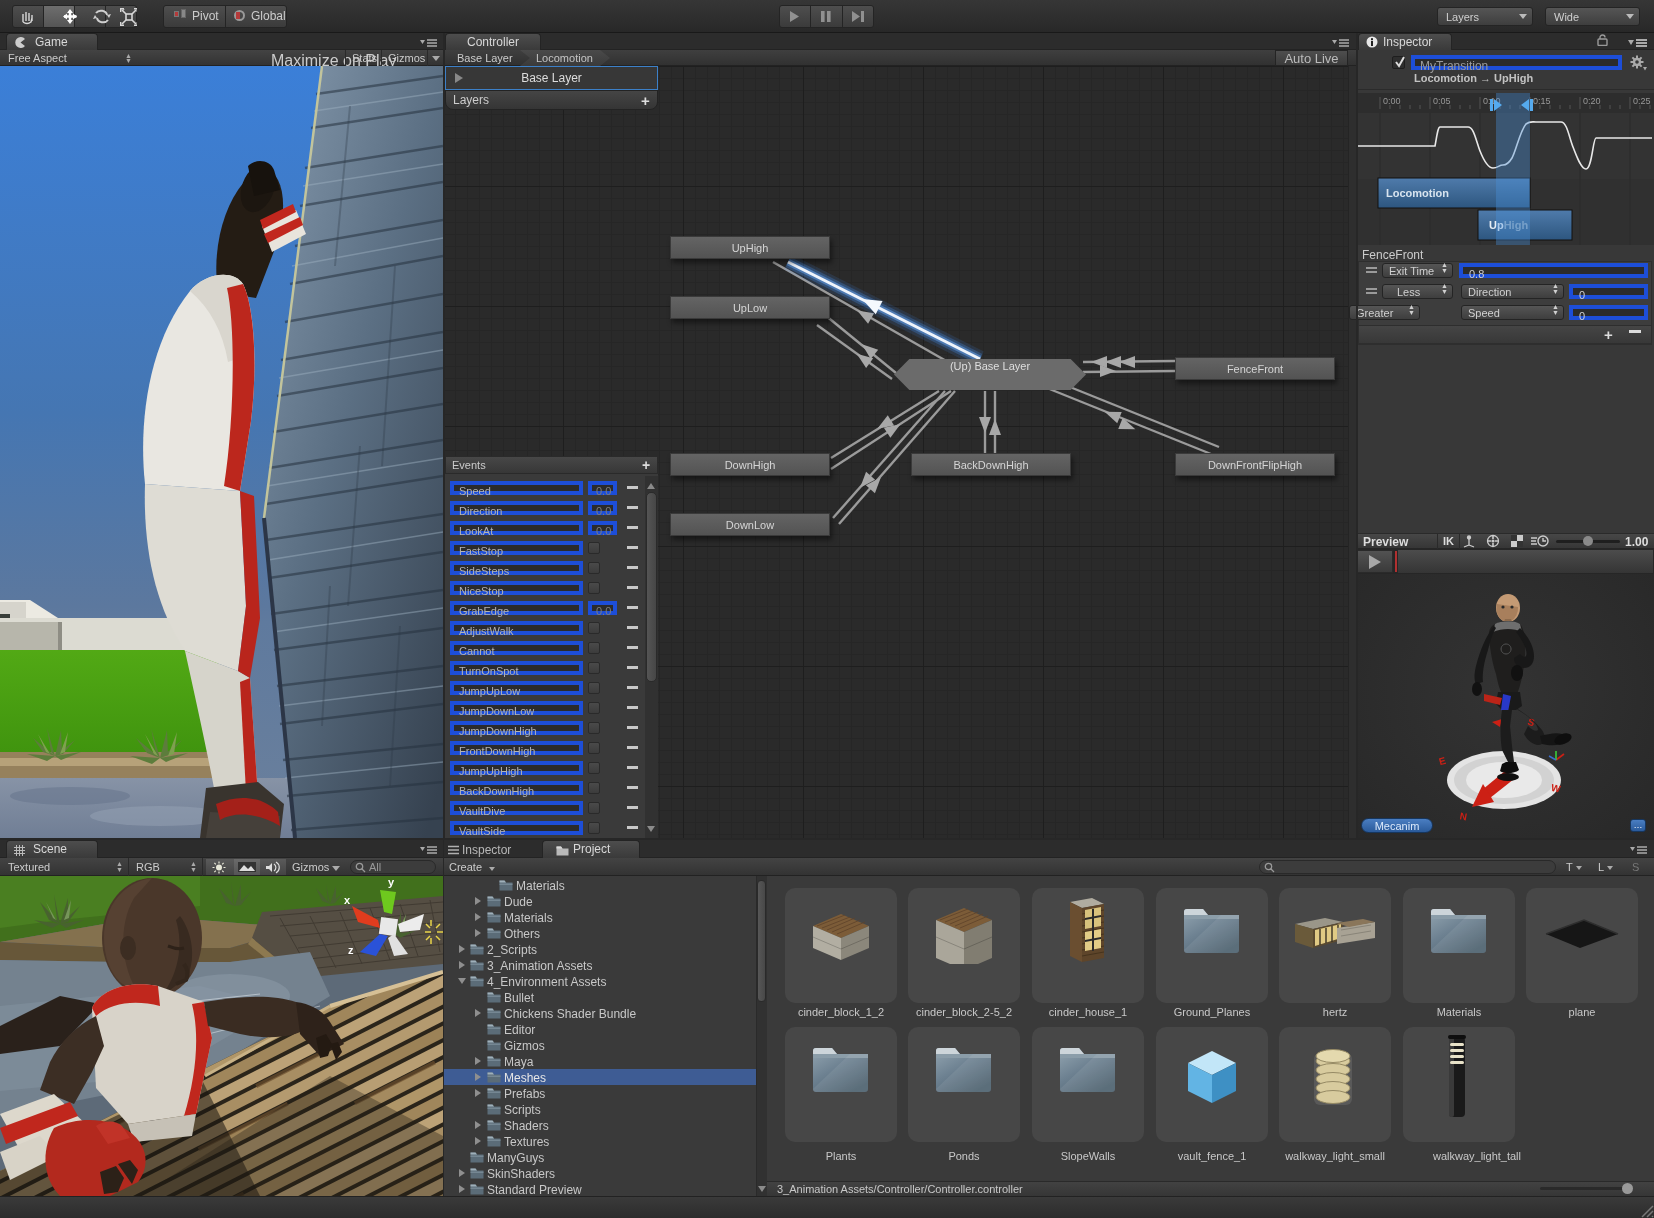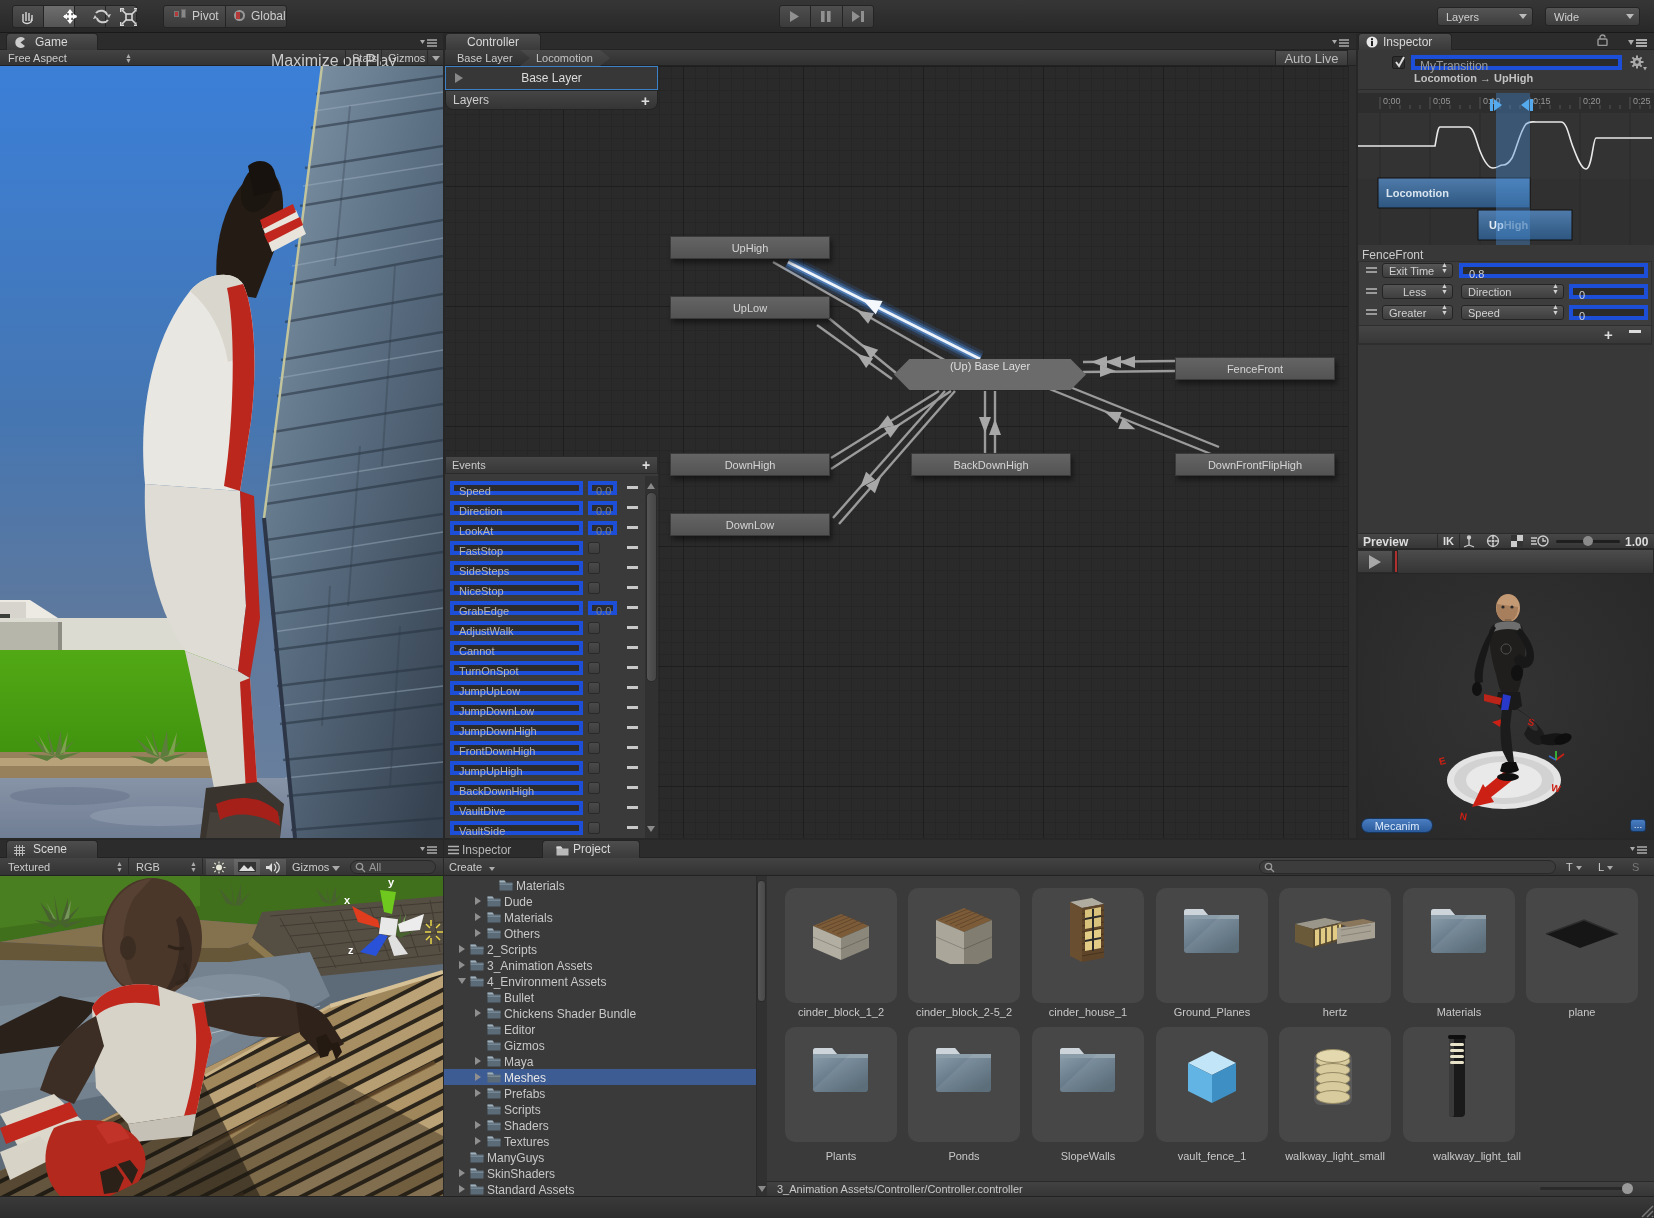--- a/index.html
+++ b/index.html
@@ -436,25 +436,25 @@
  </g>
 </svg>
 
 <div class="abs" style="left:1362px;top:248px;font-size:12px;color:#ccc;">FenceFront</div>
 <div class="abs" style="left:1358px;top:261px;width:294px;height:84px;background:#3d3d3d;border:1px solid #2e2e2e;"></div>
 
 <div class="abs" style="left:1366px;top:267px;width:11px;height:2px;background:#9a9a9a;box-shadow:0 4px 0 #9a9a9a;"></div>
 <div class="abs dd" style="left:1382px;top:263px;width:71px;height:15px;line-height:14px;padding-left:6px;">Exit Time<span style="float:right;margin-right:4px;font-size:7px;line-height:6px;display:inline-block;vertical-align:middle;margin-top:-2px;">▲<br>▼</span></div>
 <div class="abs fld" style="left:1459px;top:263px;width:189px;height:15px;line-height:14px;padding-left:6px;color:#cfcfcf;">0.8</div>
 <div class="abs" style="left:1366px;top:288px;width:11px;height:2px;background:#9a9a9a;box-shadow:0 4px 0 #9a9a9a;"></div>
-<div class="abs dd" style="left:1382px;top:284px;width:71px;height:15px;line-height:14px;padding-left:20px;">Less<span style="float:right;margin-right:4px;font-size:7px;line-height:6px;display:inline-block;vertical-align:middle;margin-top:-2px;">▲<br>▼</span></div>
+<div class="abs dd" style="left:1382px;top:284px;width:71px;height:15px;line-height:14px;padding-left:14px;">Less<span style="float:right;margin-right:4px;font-size:7px;line-height:6px;display:inline-block;vertical-align:middle;margin-top:-2px;">▲<br>▼</span></div>
 <div class="abs dd" style="left:1461px;top:284px;width:103px;height:15px;line-height:14px;padding-left:6px;">Direction<span style="float:right;margin-right:4px;font-size:7px;line-height:6px;display:inline-block;vertical-align:middle;margin-top:-2px;">▲<br>▼</span></div>
 <div class="abs fld" style="left:1569px;top:284px;width:79px;height:15px;line-height:14px;padding-left:6px;color:#cfcfcf;">0</div>
 <div class="abs" style="left:1366px;top:309px;width:11px;height:2px;background:#9a9a9a;box-shadow:0 4px 0 #9a9a9a;"></div>
-<div class="abs dd" style="left:1382px;top:305px;width:71px;height:15px;line-height:14px;padding-left:6px;">Greater<span style="float:right;margin-right:4px;font-size:7px;line-height:6px;display:inline-block;vertical-align:middle;margin-top:-2px;">▲<br>▼</span></div>
+<div class="abs dd" style="left:1349px;top:305px;width:71px;height:15px;line-height:14px;padding-left:6px;">Greater<span style="float:right;margin-right:4px;font-size:7px;line-height:6px;display:inline-block;vertical-align:middle;margin-top:-2px;">▲<br>▼</span></div>
 <div class="abs dd" style="left:1461px;top:305px;width:103px;height:15px;line-height:14px;padding-left:6px;">Speed<span style="float:right;margin-right:4px;font-size:7px;line-height:6px;display:inline-block;vertical-align:middle;margin-top:-2px;">▲<br>▼</span></div>
 <div class="abs fld" style="left:1569px;top:305px;width:79px;height:15px;line-height:14px;padding-left:6px;color:#cfcfcf;">0</div>
 <div class="abs" style="left:1358px;top:325px;width:294px;height:19px;background:linear-gradient(#454545,#383838);border:1px solid #2e2e2e;"></div>
 <div class="abs" style="left:1604px;top:326px;font-size:15px;font-weight:bold;color:#ddd;">+</div>
 <div class="abs" style="left:1629px;top:330px;width:12px;height:2.5px;background:#ddd;"></div>
 
 <div class="abs" style="left:1356px;top:533px;width:298px;height:16px;background:linear-gradient(#474747,#363636);border-top:1px solid #2a2a2a;border-bottom:1px solid #262626;"></div>
 <div class="abs" style="left:1363px;top:535px;font-size:12px;font-weight:bold;color:#ddd;">Preview</div>
 <div class="abs" style="left:1437px;top:533px;width:1px;height:16px;background:#2a2a2a;"></div>
 <div class="abs" style="left:1443px;top:535px;font-size:11px;font-weight:bold;color:#ddd;">IK</div>
@@ -898,21 +898,21 @@
       <path d="M0.5,1.5 h5 l1.5,2 h-6.5 z" fill="#9fb0ba"></path>
       <path d="M0.5,4.5 h13 v1.5 h-13 z" fill="#788b96" opacity="0.9"></path>
     </svg>
 <div class="abs" style="left:487px;top:1167px;font-size:12px;color:#c8c8c8;font-weight:normal;">SkinShaders</div>
 <div class="abs" style="left:459px;top:1185px;width:0;height:0;border-top:4px solid transparent;border-bottom:4px solid transparent;border-left:6px solid #8f8f8f;"></div>
 <svg class="abs" style="left:470px;top:1183px;" width="14" height="12">
       <path d="M0.5,1.5 h5 l1.5,2 h6.5 v8 h-13 z" fill="#5b6c78"></path>
       <path d="M0.5,1.5 h5 l1.5,2 h-6.5 z" fill="#9fb0ba"></path>
       <path d="M0.5,4.5 h13 v1.5 h-13 z" fill="#788b96" opacity="0.9"></path>
     </svg>
-<div class="abs" style="left:487px;top:1183px;font-size:12px;color:#c8c8c8;font-weight:normal;">Standard Assets</div>
+<div class="abs" style="left:487px;top:1183px;font-size:12px;color:#c8c8c8;font-weight:normal;">Standard Preview</div>
 
 <div class="abs" style="left:443px;top:33px;width:2px;height:805px;background:#272727;"></div>
 <div class="abs" style="left:1356px;top:33px;width:2px;height:805px;background:#272727;"></div>
 <div class="abs" style="left:0;top:838px;width:1654px;height:2px;background:#272727;"></div>
 <div class="abs" style="left:443px;top:840px;width:1px;height:356px;background:#272727;"></div>
 <div class="abs" style="left:785px;top:888px;width:112px;height:115px;background:#474747;border-radius:10px;"></div>
 <div class="abs" style="left:779px;top:1006px;width:124px;height:13px;font-size:11px;color:#c8c8c8;text-align:center;">cinder_block_1_2</div>
 <svg class="abs" style="left:805px;top:906px;" width="72" height="64" viewBox="0 0 72 64">
       <path d="M8,20 L36,8 L64,20 L36,32 Z" fill="#7c5c38"></path>
       <g stroke="#5f432a" stroke-width="1" opacity="0.8">

